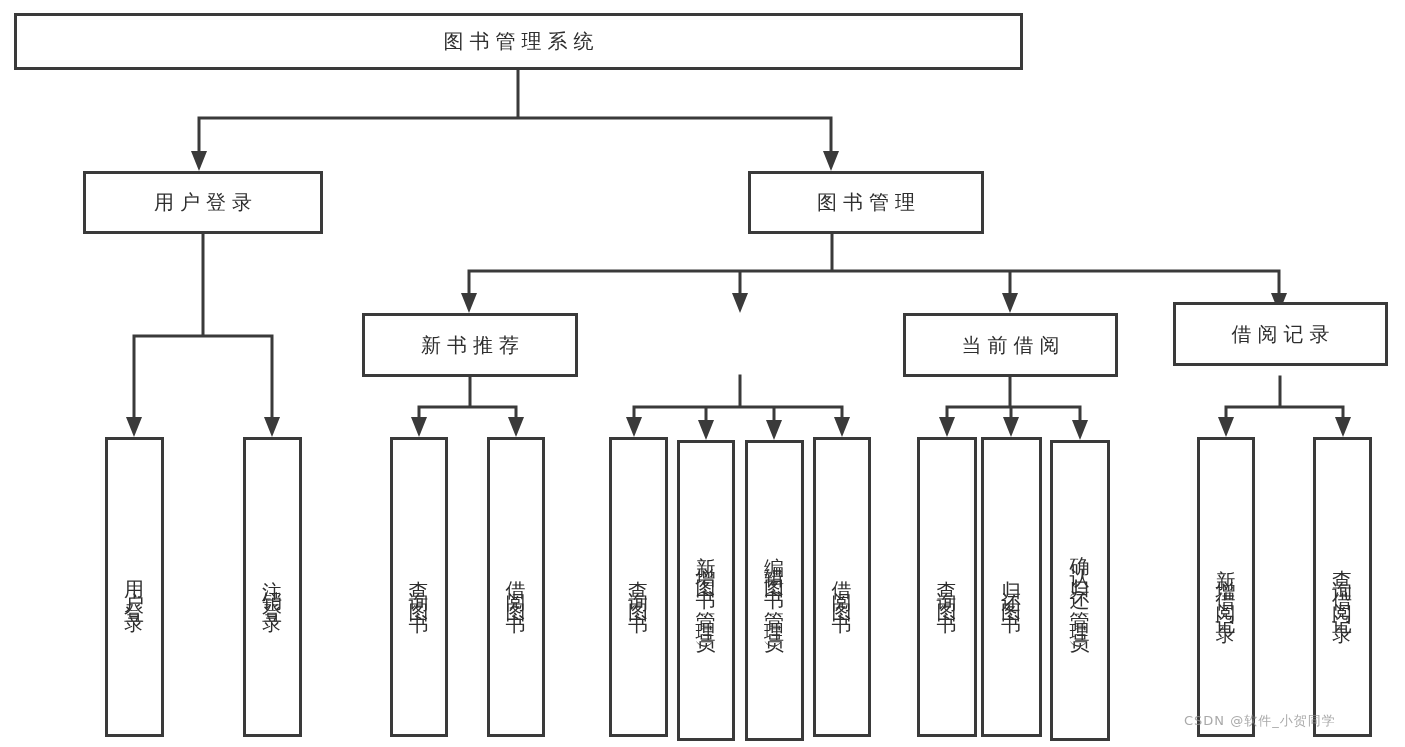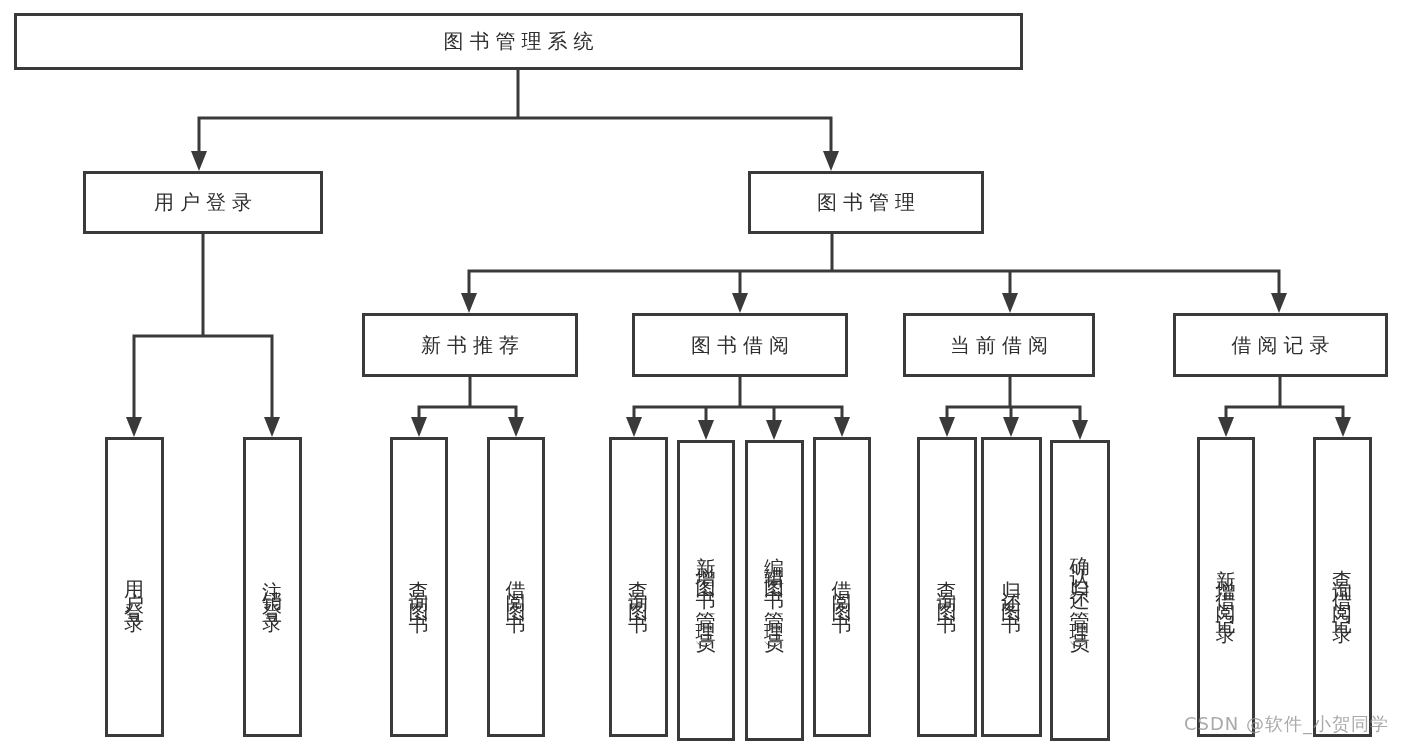--- a/index.html
+++ b/index.html
@@ -37,21 +37,21 @@
     text-orientation: mixed;
     font-size: 20px;
     letter-spacing: 11px;
     line-height: 1;
     white-space: nowrap;
   }
   #watermark {
     position: absolute;
     left: 1184px;
     top: 712px;
-    font-size: 18px;
+    font-size: 13px;
     color: rgba(148,148,148,0.8);
     white-space: nowrap;
     letter-spacing: 1px;
     z-index: 5;
   }
 </style>
 </head>
 <body>
 
 <div id="stage">
@@ -124,27 +124,24 @@
   <div class="node" style="left:83px; top:171px; width:240px; height:63px;">
     <span class="hlabel">用户登录</span>
   </div>
   <div class="node" style="left:714px; top:171px; width:236px; height:63px;margin-left:34px;">
     <span class="hlabel">图书管理</span>
   </div>
 
   <div class="node" style="left:362px; top:313px; width:216px; height:64px;font-family:Liberation Serif, serif;">
     <span class="hlabel">新书推荐</span>
   </div>
-  <div class="node" style="left:632px; top:313px; width:216px; height:64px;">
-    <span class="hlabel">图书借阅</span>
-  </div>
-  <div class="node" style="left:903px; top:313px; width:192px; height:64px;">
+  <div class="node" style="left:903px; top:313px; width:215px; height:64px;">
     <span class="hlabel">当前借阅</span>
   </div>
-  <div class="node" style="left:1173px; top:313px; width:215px; height:64px;">
+  <div class="node" style="left:1173px; top:302px; width:215px; height:64px;">
     <span class="hlabel">借阅记录</span>
   </div>
 
   <div class="node" style="left:105px; top:437px; width:59px; height:300px;">
     <span class="vlabel">用户登录</span>
   </div>
   <div class="node" style="left:243px; top:437px; width:59px; height:300px;">
     <span class="vlabel">注销登录</span>
   </div>
 

